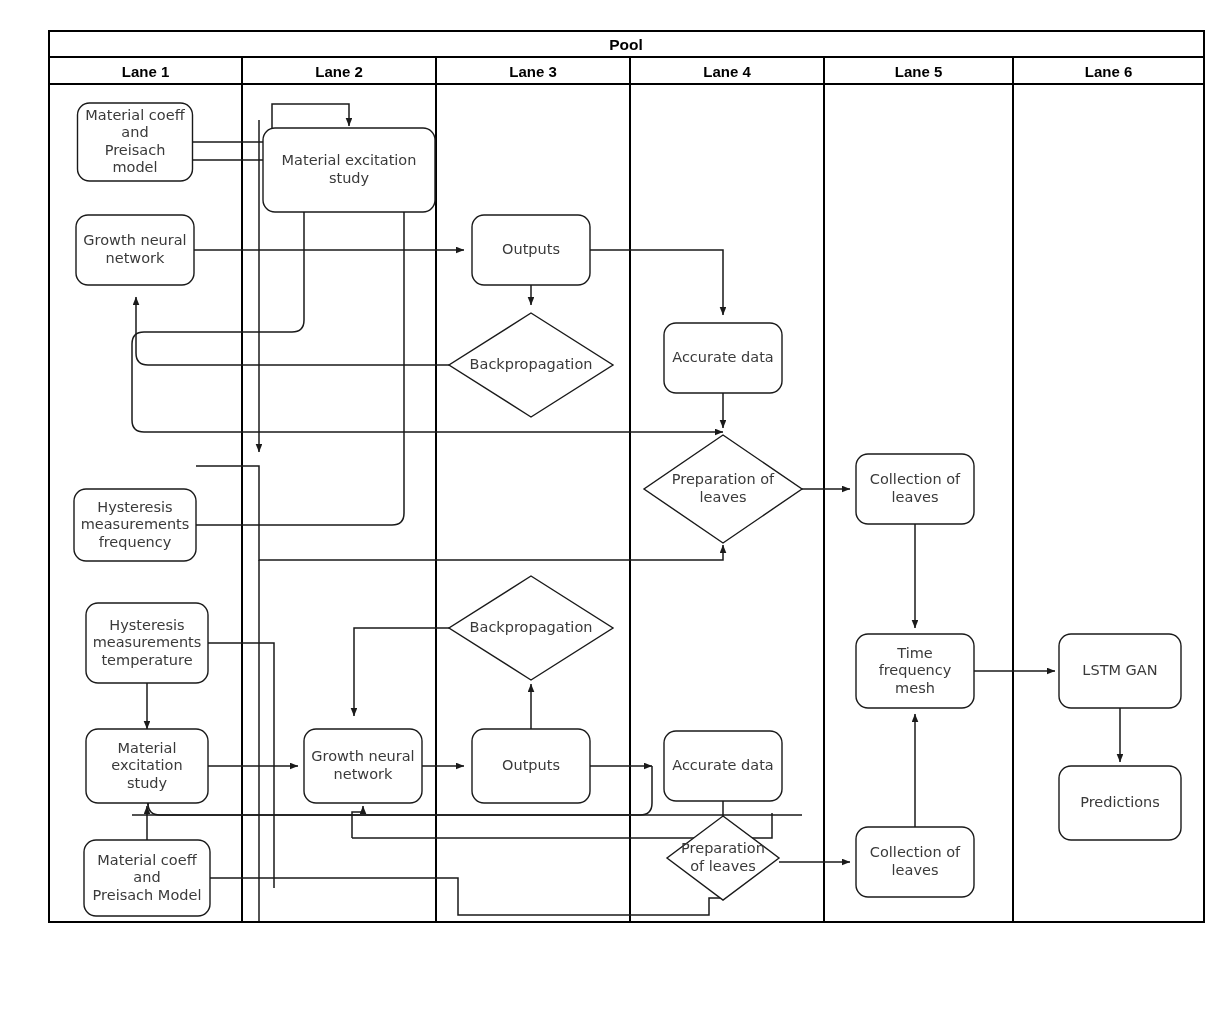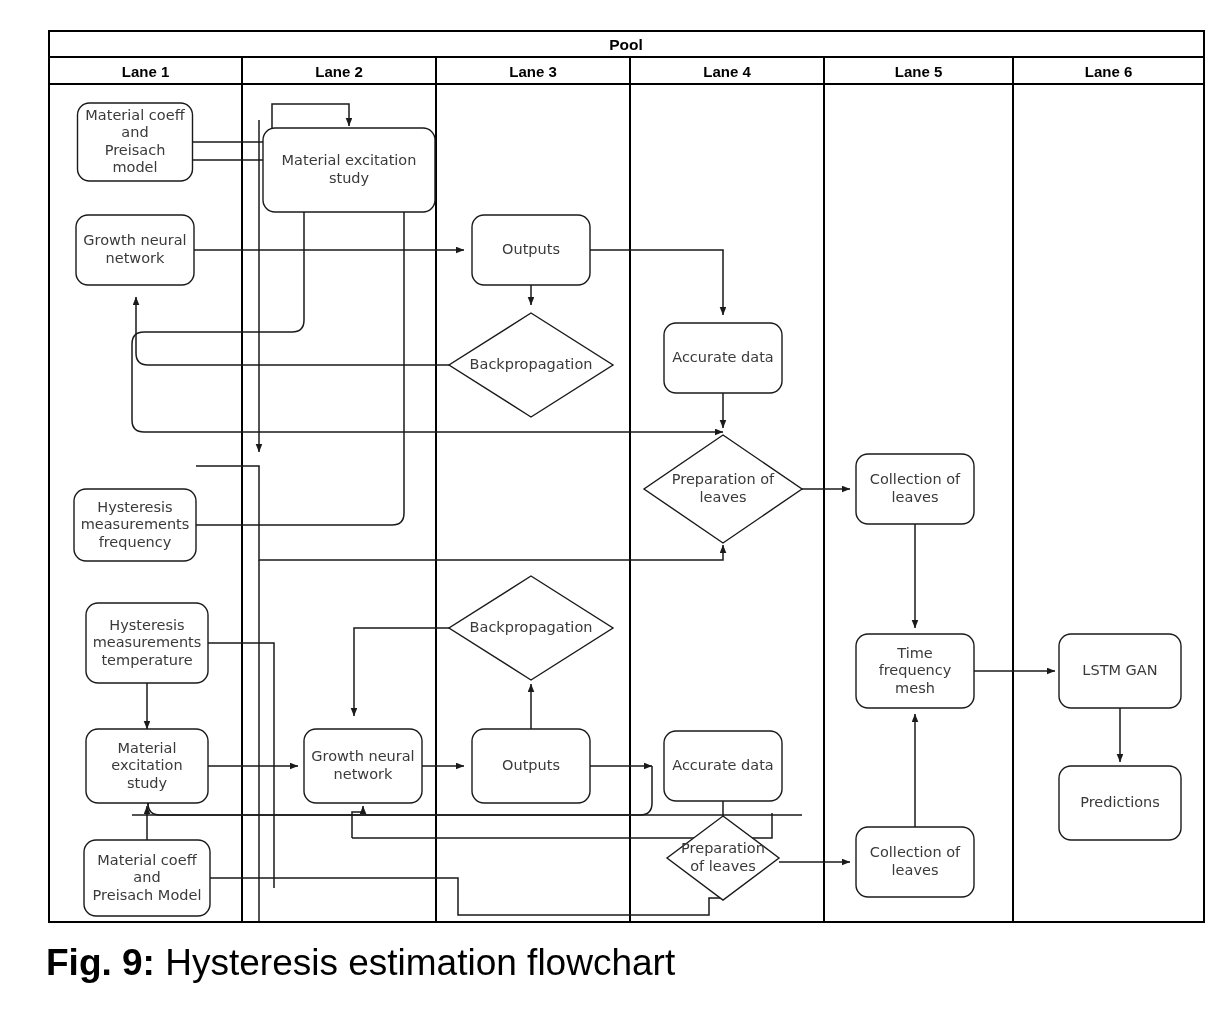--- a/index.html
+++ b/index.html
@@ -220,17 +220,13 @@
           <polygon points="711,816 767,858 711,900 655,858" class="node-dia"></polygon>
           <text x="711" y="849.25" class="node-text"><tspan x="711" dy="0">Preparation</tspan><tspan x="711" dy="17.5">of leaves</tspan></text>
         </g>
         <g>
           <rect x="844" y="827" width="118" height="70" rx="12" ry="12" class="node-box"></rect>
           <text x="903" y="853.25" class="node-text"><tspan x="903" dy="0">Collection of</tspan><tspan x="903" dy="17.5">leaves</tspan></text>
         </g>
       </g>
   </svg>
 
-  <div class="caption">
-    <b>Fig. 9:</b>
-    <span class="ctext">Hysteresis estimation flowchart</span>
-  </div>
 </div>
 
 </body></html>

